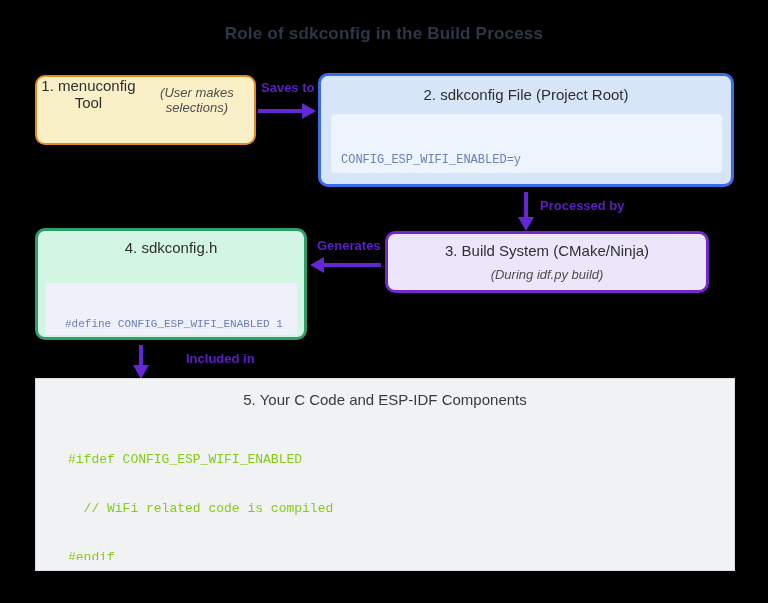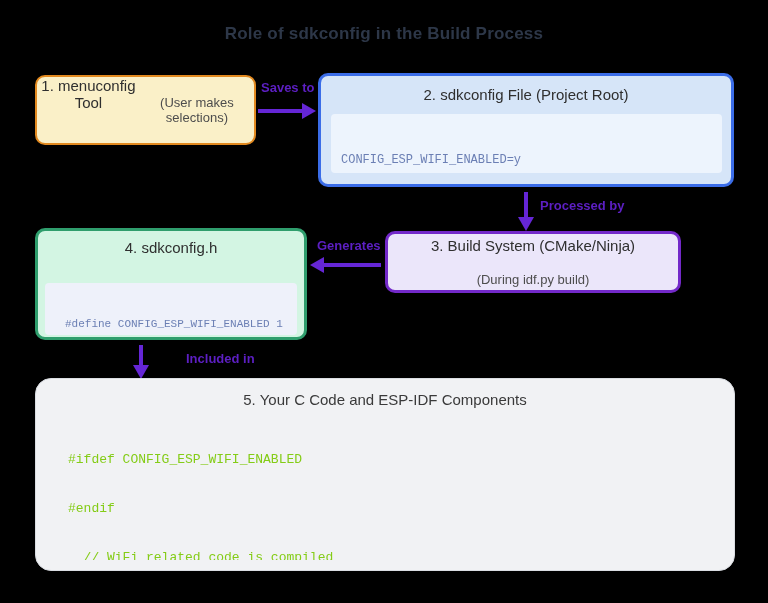--- a/index.html
+++ b/index.html
@@ -6,46 +6,46 @@
   .canvas{
     position:relative;width:768px;height:603px;background:#000;
     font-family:"Liberation Sans",sans-serif;overflow:hidden;
   }
   .title{
     position:absolute;left:0;top:24px;width:768px;text-align:center;
     font-size:17px;font-weight:bold;color:#2d3748;letter-spacing:.2px;
   }
   .node{position:absolute;box-sizing:border-box;border-radius:10px;}
   .node-title{font-size:15px;color:#2f2f2f;text-align:center;}
-  .node-sub{font-size:13px;color:#4d4d4d;text-align:center;margin-top:18px;}
+  .node-sub{font-size:13px;color:#4d4d4d;text-align:center;margin-top:8px;font-style:italic;}
   .codebox{
     position:absolute;box-sizing:border-box;border-radius:4px;
     font-family:Liberation Mono, monospace;
     white-space:pre;overflow:hidden;
   }
   .codebox div{white-space:pre;}
 
   
   .n1{left:35px;top:75px;width:221px;height:70px;background:#faf0c8;border:2px solid #e2891f;
       display:flex;flex-direction:row;justify-content:center;}
   
   .n2{left:318px;top:73px;width:416px;height:114px;background:#d6e5f8;border:3px solid #3b6de8;}
   .n2 .node-title{margin-top:10px;}
   .n2-code{left:331px;top:114px;width:391px;height:59px;background:#edf4fd;
            font-size:12px;line-height:16px;color:#6b7fb4;padding:6px 10px;}
   
-  .n3{left:385px;top:231px;width:296px;height:62px;background:#ebe6fa;border:3px solid #7329c9;
+  .n3{left:385px;top:231px;width:324px;height:62px;background:#ebe6fa;border:3px solid #7329c9;
       display:flex;flex-direction:column;justify-content:center;}
   
   .n4{left:35px;top:228px;width:272px;height:112px;background:#d3f5e3;border:3px solid #2f9e6d;}
   .n4 .node-title{margin-top:8px;}
   .n4-code{left:45px;top:283px;width:252px;height:52px;background:#eef1fa;
            font-size:11px;line-height:15px;color:#6b7fb4;padding:4px 20px;}
   
-  .n5{left:35px;top:378px;width:700px;height:193px;background:#f1f2f4;border:1px solid #dadde2;border-radius:16px;}
+  .n5{left:35px;top:378px;width:700px;height:193px;background:#f1f2f4;border:1px solid #dadde2;border-radius:0;}
   .n5 .node-title{margin-top:12px;color:#3a3a3a;}
   .n5-code{left:68px;top:420px;width:620px;height:140px;background:transparent;
            font-size:13px;color:#84cc16;}
   .n5-code .l{line-height:19px;}
 
   
   .edge-label{position:absolute;font-size:13px;font-weight:bold;color:#5d1fc4;}
   .shaft-h{position:absolute;height:4px;background:#6526d6;}
   .shaft-v{position:absolute;width:4px;background:#6526d6;}
   .head-right{position:absolute;width:0;height:0;border-left:14px solid #6526d6;
@@ -104,19 +104,19 @@
 
   <div class="shaft-v" style="left:139px;top:345px;height:22px;"></div>
   <div class="head-down" style="left:133px;top:365px;"></div>
   <div class="edge-label" style="left:150px;top:351px;padding-left:36px;">Included in</div>
 
   <div class="node n5">
     <div class="node-title">5. Your C Code and ESP-IDF Components</div>
   </div>
   <div class="codebox n5-code">
     <div class="l">#ifdef CONFIG_ESP_WIFI_ENABLED</div>
+    <div class="l">  // WiFi related code is compiled</div>
     <div class="l">#endif</div>
-    <div class="l">  // WiFi related code is compiled</div>
     
     
   </div>
 
 </div>
 
 </body></html>

